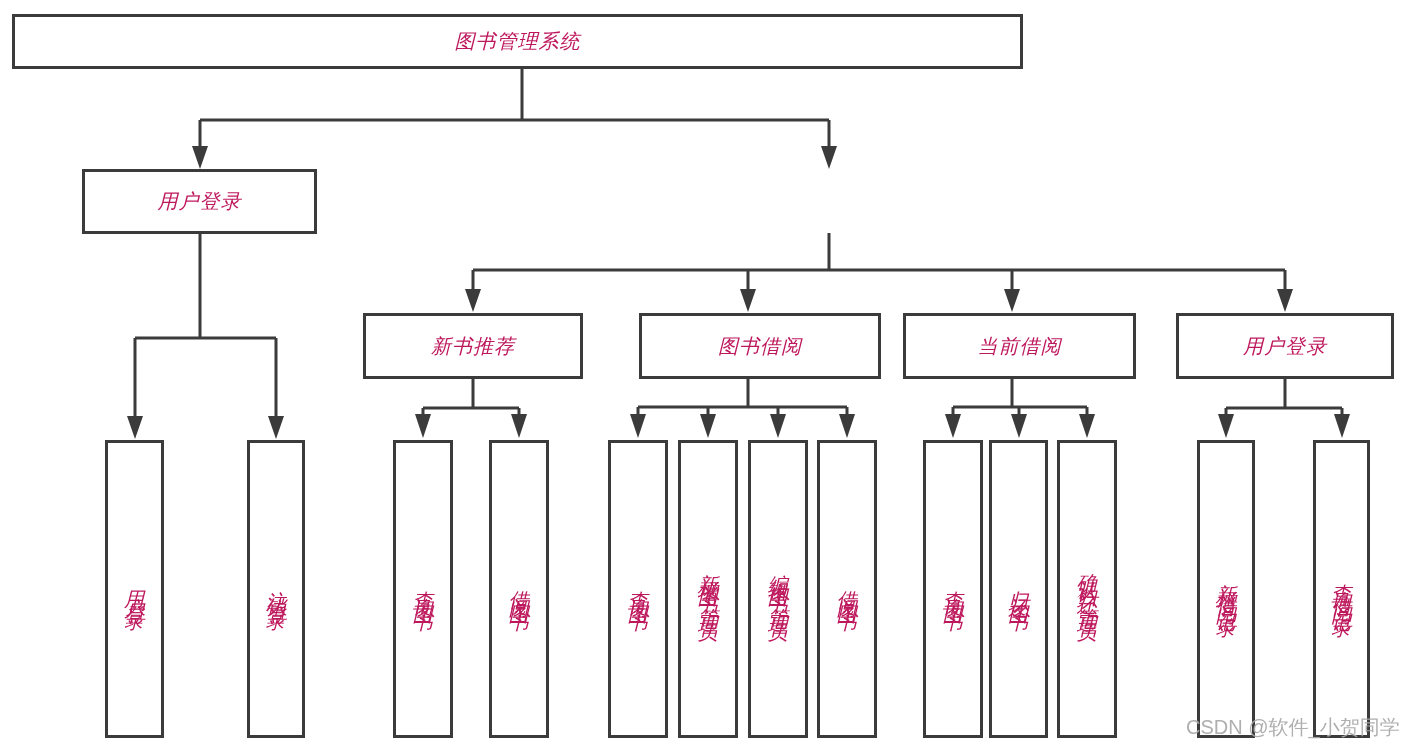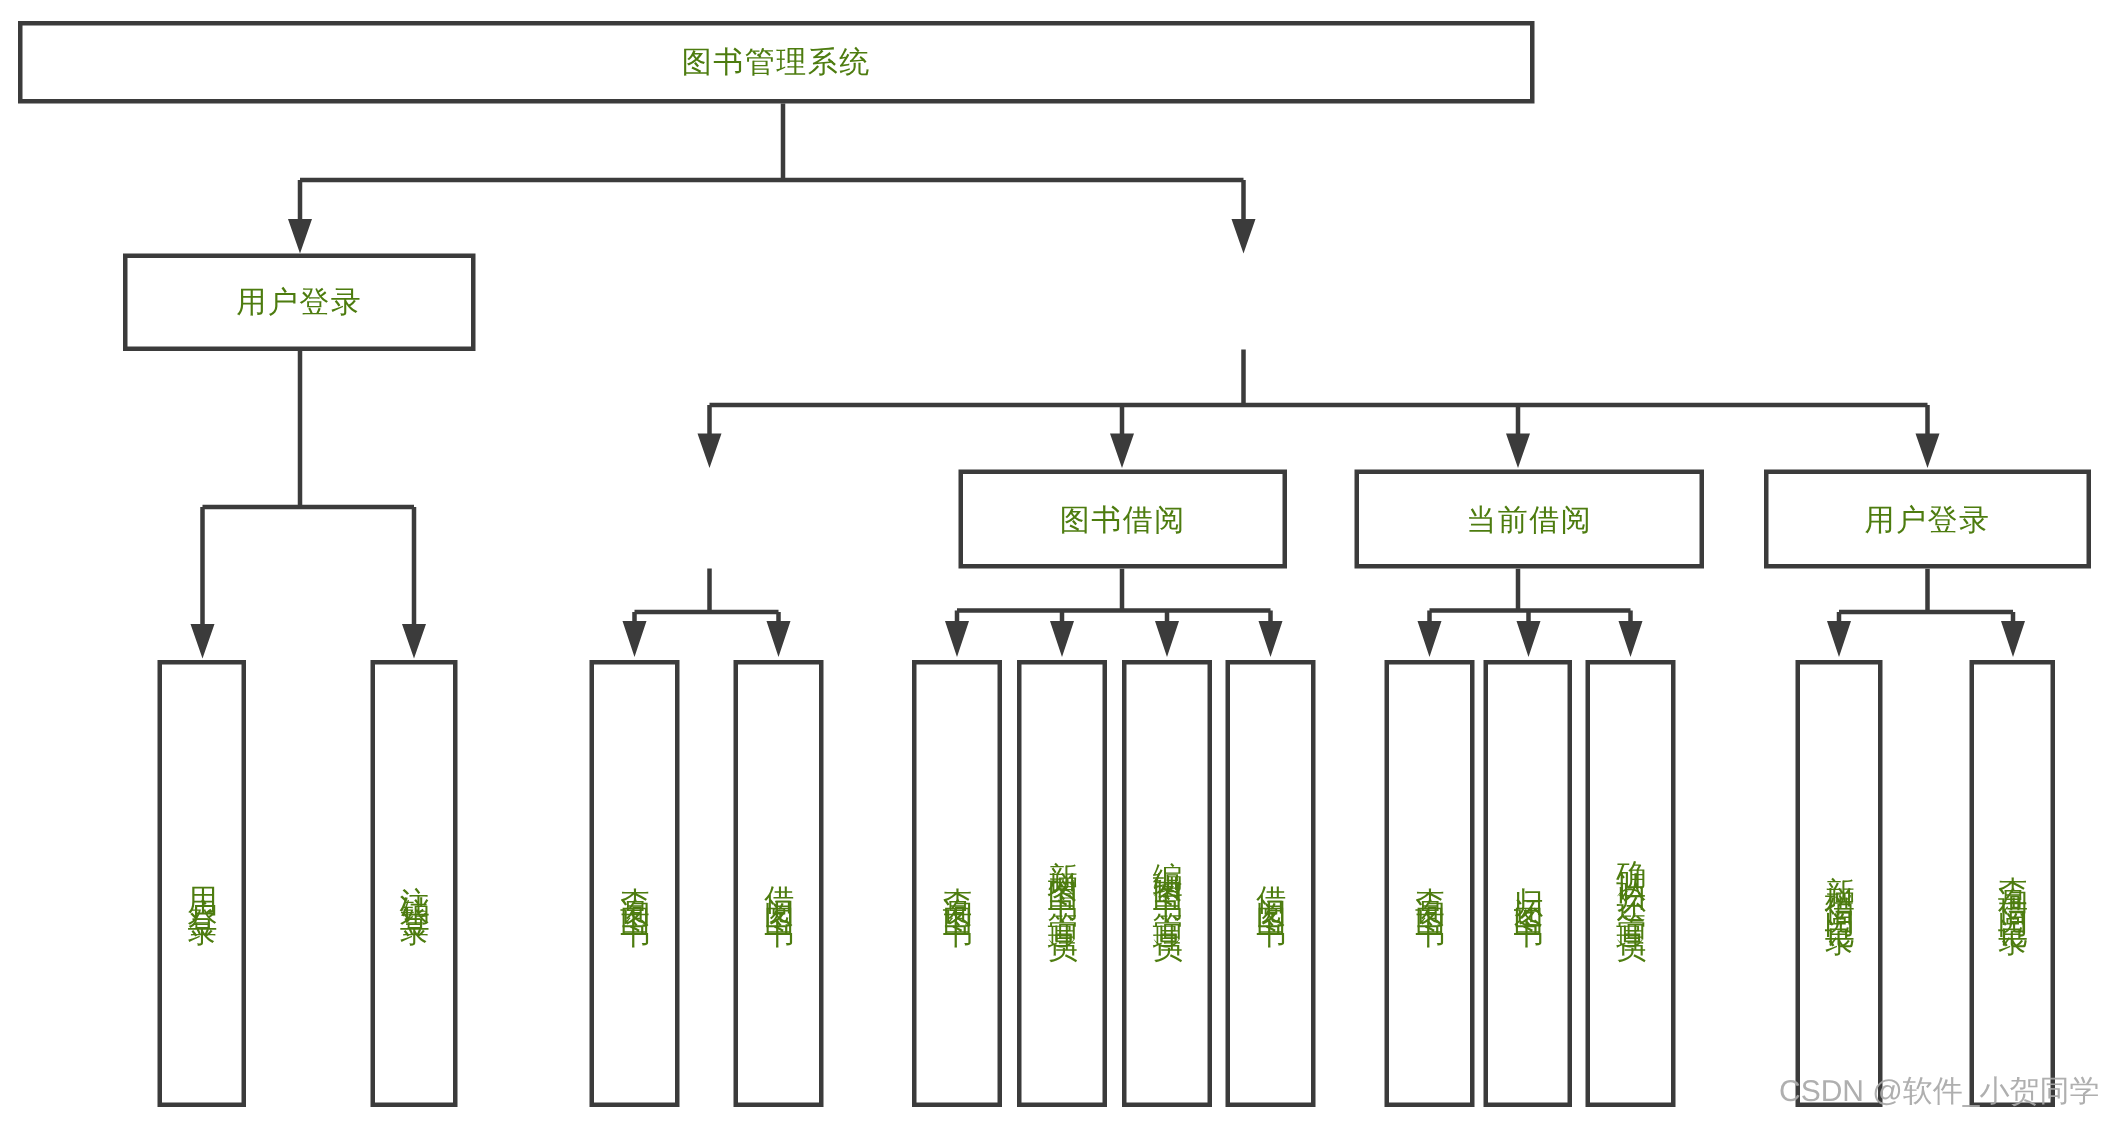--- a/index.html
+++ b/index.html
@@ -12,22 +12,23 @@
   }
   svg.wires{position:absolute;left:0;top:0;z-index:0;}
   .ln{fill:none;stroke:#3b3b3b;stroke-width:3;}
   .ar{fill:#3b3b3b;stroke:none;}
   .node{
     position:absolute;
     box-sizing:border-box;
     border:3px solid #3b3b3b;
     background:#ffffff;
     display:flex;align-items:center;justify-content:center;
-    color:#4d7c0f;
+    color:#be185d;
     z-index:1;
+    font-style:italic;
   }
   .node.h{font-size:20px;letter-spacing:1px;}
   .node.v{
     font-size:20px;
     writing-mode:vertical-rl;
     text-orientation:mixed;
     letter-spacing:7px;
     line-height:1;
   }
   .watermark{
@@ -69,21 +70,24 @@
   </svg>
 
   <div class="node h" style="left:12px;top:14px;width:1011px;height:55px;">
     <span>图书管理系统</span>
   </div>
 
   <div class="node h" style="left:82px;top:169px;width:235px;height:65px;">
     <span>用户登录</span>
   </div>
 
-  <div class="node h" style="left:639px;top:313px;width:219px;height:66px;">
+  <div class="node h" style="left:363px;top:313px;width:220px;height:66px;">
+    <span>新书推荐</span>
+  </div>
+  <div class="node h" style="left:639px;top:313px;width:242px;height:66px;">
     <span>图书借阅</span>
   </div>
   <div class="node h" style="left:903px;top:313px;width:233px;height:66px;">
     <span>当前借阅</span>
   </div>
   <div class="node h" style="left:1176px;top:313px;width:218px;height:66px;">
     <span>用户登录</span>
   </div>
 
   <div class="node v" style="left:105px;top:440px;width:59px;height:298px;">

